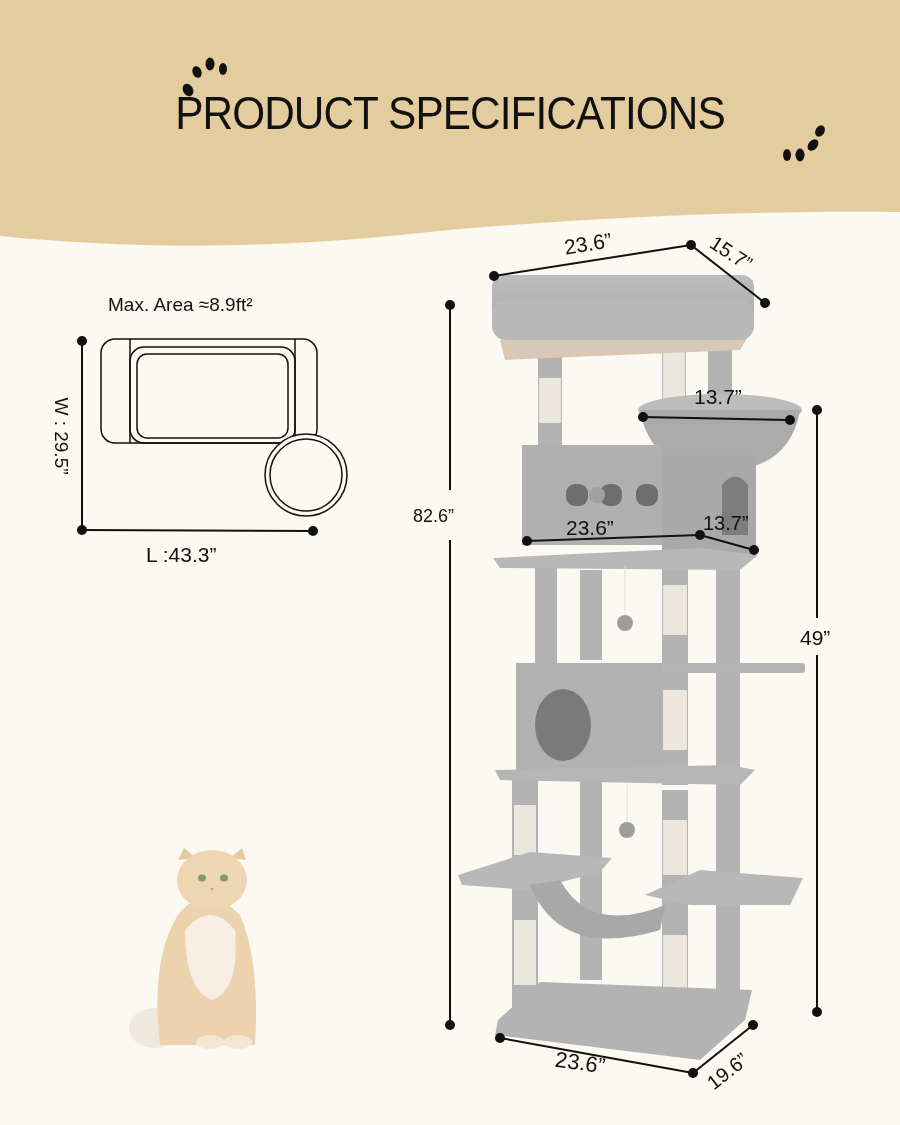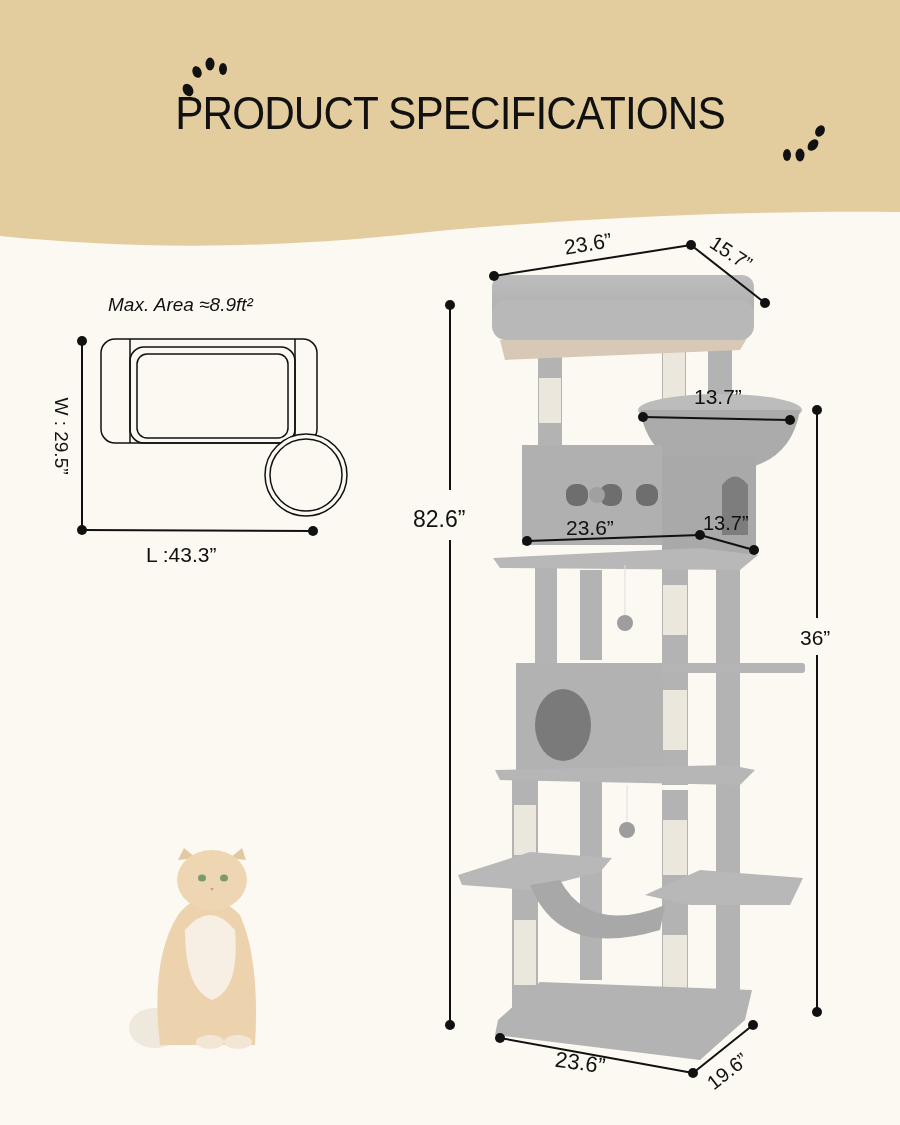--- a/index.html
+++ b/index.html
@@ -23,21 +23,21 @@
     <ellipse cx="197" cy="72" rx="4.5" ry="6" transform="rotate(-20 197 72)"></ellipse>
     <ellipse cx="210" cy="64" rx="4.5" ry="6.5"></ellipse>
     <ellipse cx="223" cy="69" rx="4" ry="6"></ellipse>
     <ellipse cx="820" cy="131" rx="4.5" ry="6" transform="rotate(30 820 131)"></ellipse>
     <ellipse cx="813" cy="145" rx="4.5" ry="6.5" transform="rotate(40 813 145)"></ellipse>
     <ellipse cx="800" cy="155" rx="4.5" ry="6.5"></ellipse>
     <ellipse cx="787" cy="155" rx="4" ry="6"></ellipse>
   </g>
 </svg>
 
-<div class="lbl" style="left:108px;top:294px;font-size:19px;font-style:italic;">Max. Area ≈8.9ft²</div>
+<div class="lbl" style="left:108px;top:294px;font-size:19px;">Max. Area ≈8.9ft²</div>
 <svg class="layer" width="900" height="600" style="pointer-events:none">
   <g fill="none" stroke="#111" stroke-width="1.5">
     <rect x="101" y="339" width="216" height="104" rx="14"></rect>
     <line x1="130" y1="339" x2="130" y2="443"></line>
     <line x1="295" y1="339" x2="295" y2="443"></line>
     <rect x="130" y="347" width="165" height="96" rx="14"></rect>
     <rect x="137" y="354" width="151" height="84" rx="10"></rect>
     <circle cx="306" cy="475" r="41" fill="#fcf9f2"></circle>
     <circle cx="306" cy="475" r="36"></circle>
   </g>
@@ -171,16 +171,16 @@
     <circle cx="693" cy="1073" r="5"></circle>
     <circle cx="753" cy="1025" r="5"></circle>
   </g>
 </svg>
 
 <div class="lbl" style="left:564px;top:232px;font-size:21px;transform:rotate(-9deg);">23.6”</div>
 <div class="lbl" style="left:708px;top:242px;font-size:20px;transform:rotate(33deg);">15.7”</div>
 <div class="lbl" style="left:694px;top:385px;font-size:21px;">13.7”</div>
 <div class="lbl" style="left:566px;top:516px;font-size:21px;">23.6”</div>
 <div class="lbl" style="left:703px;top:512px;font-size:20px;">13.7”</div>
-<div class="lbl" style="left:413px;top:506px;font-size:23px;">82.6”</div>
-<div class="lbl" style="left:800px;top:626px;font-size:21px;">36”</div>
+<div class="lbl" style="left:413px;top:506px;font-size:18px;">82.6”</div>
+<div class="lbl" style="left:800px;top:626px;font-size:21px;">49”</div>
 <div class="lbl" style="left:555px;top:1050px;font-size:22px;transform:rotate(8deg);">23.6”</div>
 <div class="lbl" style="left:705px;top:1060px;font-size:20px;transform:rotate(-38deg);">19.6”</div>
 
 </body></html>

